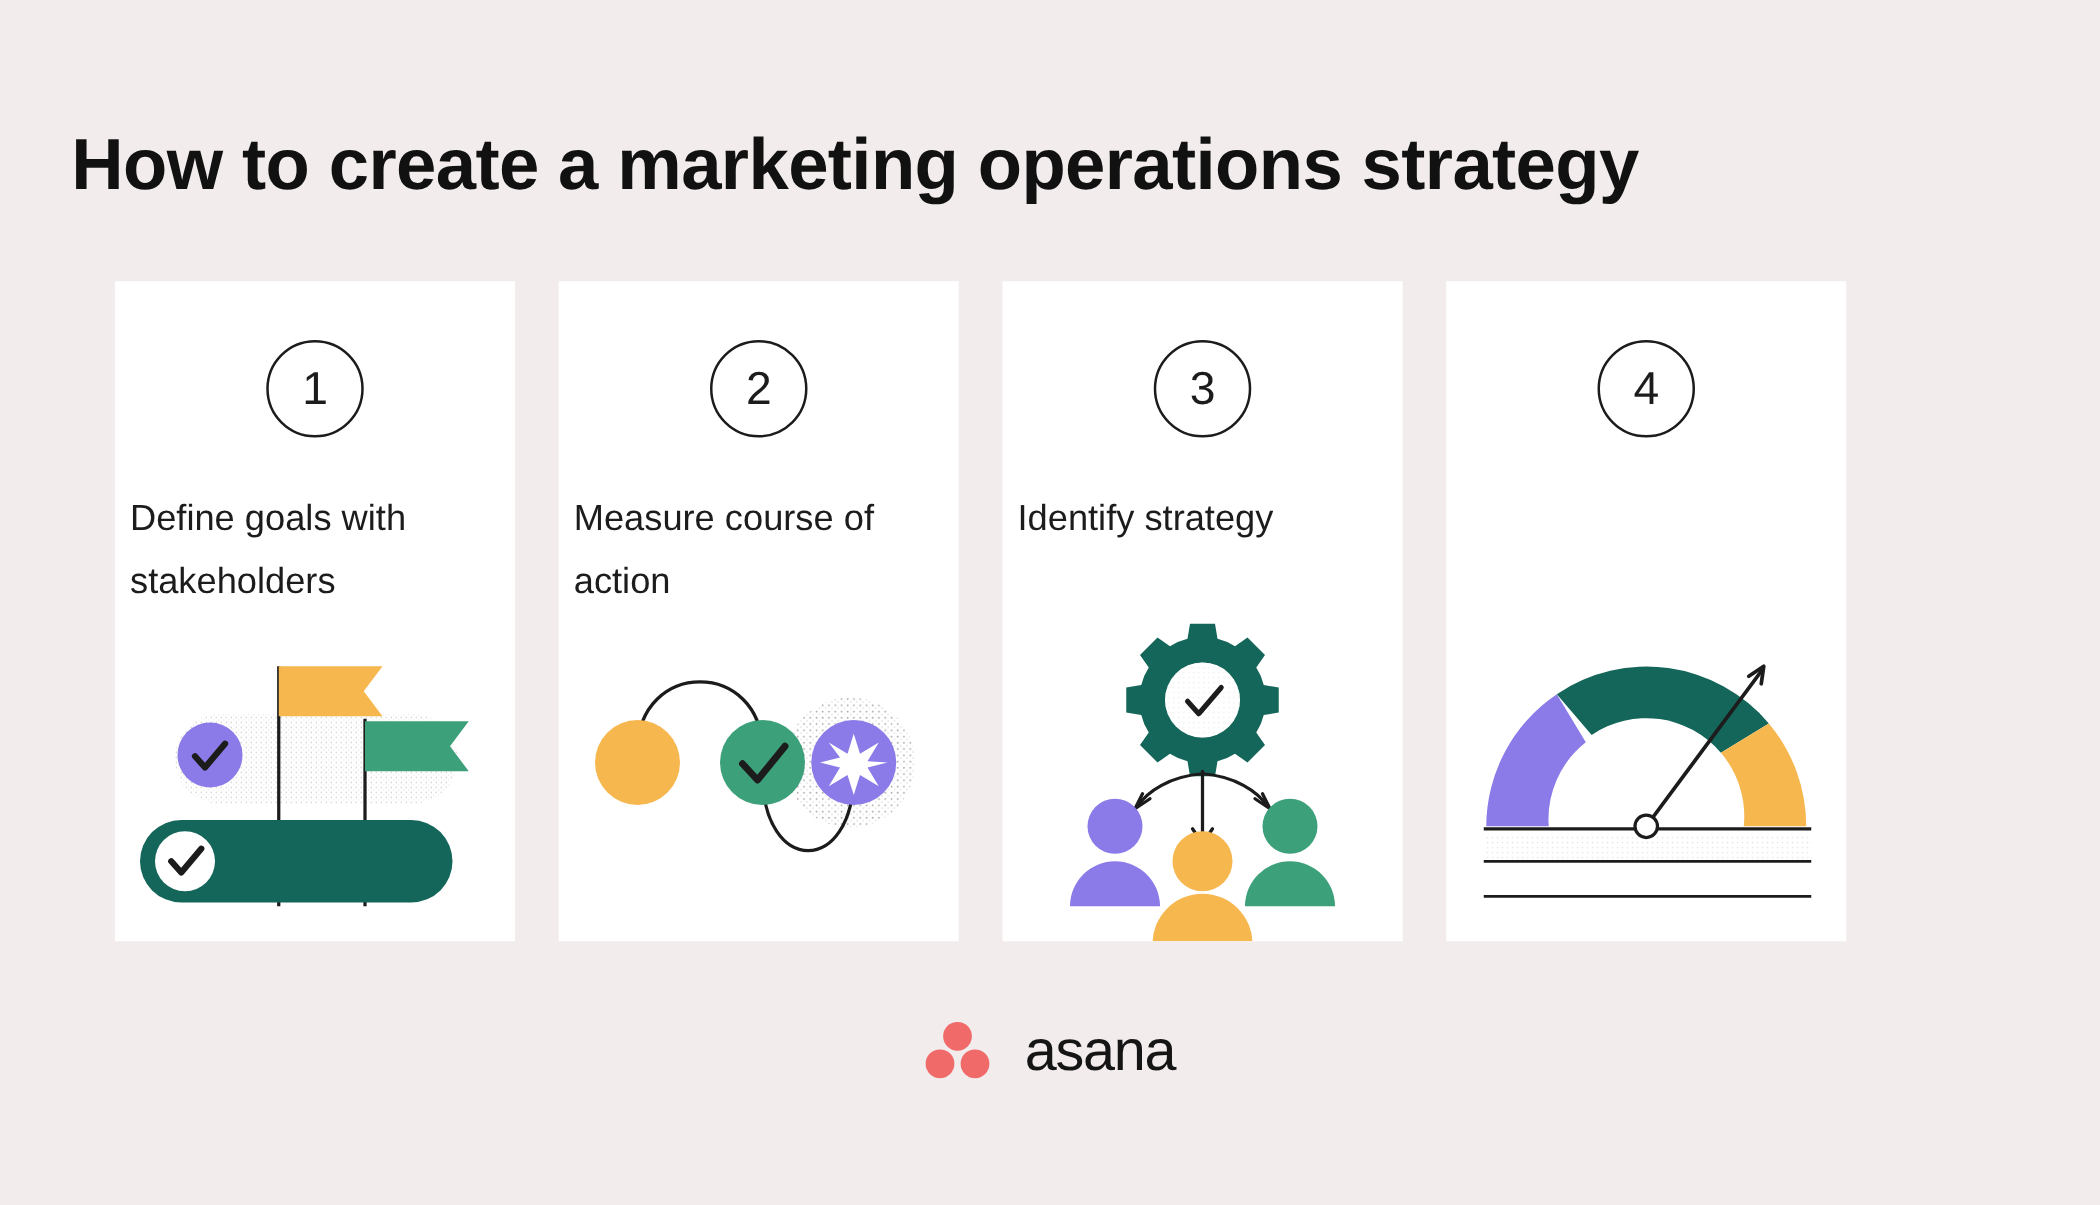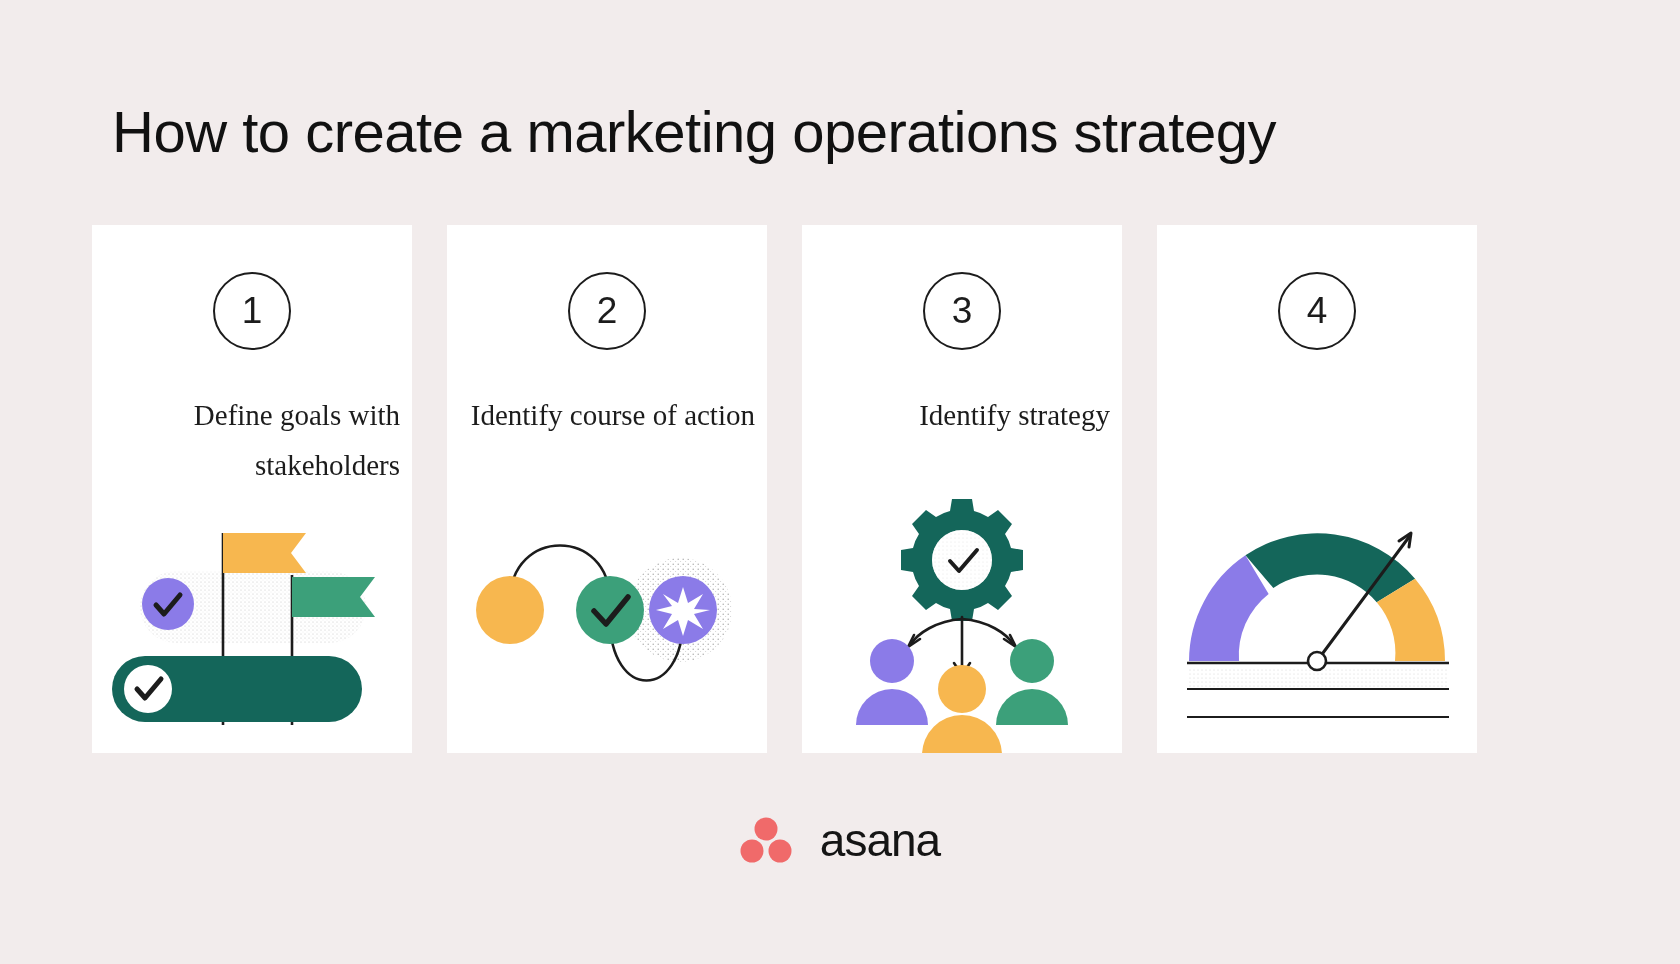--- a/index.html
+++ b/index.html
@@ -21,25 +21,24 @@
   }
 
   
   .title {
     position: absolute;
     top: 98px;
     left: 0;
     width: 1368px;
     text-align: center;
     font-size: 58px;
-    font-weight: 400;
+    font-weight: 700;
     letter-spacing: -0.5px;
     color: #111111;
     font-family: "Liberation Sans", sans-serif;
-    padding-left: 10px;
   }
 
   
   .cards {
     position: absolute;
     top: 225px;
     left: 92px;
     width: 1385px;
     height: 528px;
     display: flex;
@@ -71,26 +70,26 @@
     font-weight: 400;
     box-sizing: border-box;
     font-family: "Liberation Sans", sans-serif;
   }
 
   .card-label {
     position: absolute;
     top: 165px;
     left: 12px;
     width: 296px;
-    text-align: right;
+    text-align: left;
     font-size: 29px;
     line-height: 50px;
     color: #1c1c1c;
     font-weight: 400;
-    font-family: Liberation Serif, serif;
+    font-family: Liberation Sans, sans-serif;
   }
 
   .illus {
     position: absolute;
     bottom: 0;
     left: 0;
     width: 320px;
     height: 260px;
   }
 
@@ -155,21 +154,21 @@
         <path d="M64 112 l8 9 l16 -19" fill="none" stroke="#1c1c1c" stroke-width="5" stroke-linecap="round" stroke-linejoin="round"></path>
 
         <rect x="20" y="163" width="250" height="66" rx="33" fill="#14665a"></rect>
         <circle cx="56" cy="196" r="24" fill="#ffffff"></circle>
         <path d="M45 196 l8 9 l16 -19" fill="none" stroke="#1c1c1c" stroke-width="5" stroke-linecap="round" stroke-linejoin="round"></path>
       </svg>
     </div>
 
     <div class="card">
       <div class="step-circle">2</div>
-      <div class="card-label">Identify course of action</div>
+      <div class="card-label">Measure course of action</div>
 
       <svg class="illus" viewBox="0 0 320 260">
         <defs>
           <pattern id="dots2" width="5" height="5" patternUnits="userSpaceOnUse">
             <rect width="5" height="5" fill="#ffffff"></rect>
             <circle cx="1.2" cy="1.2" r="0.7" fill="#9a9a9a"></circle>
             <circle cx="3.6" cy="3.6" r="0.5" fill="#c4c4c4"></circle>
           </pattern>
         </defs>
 

